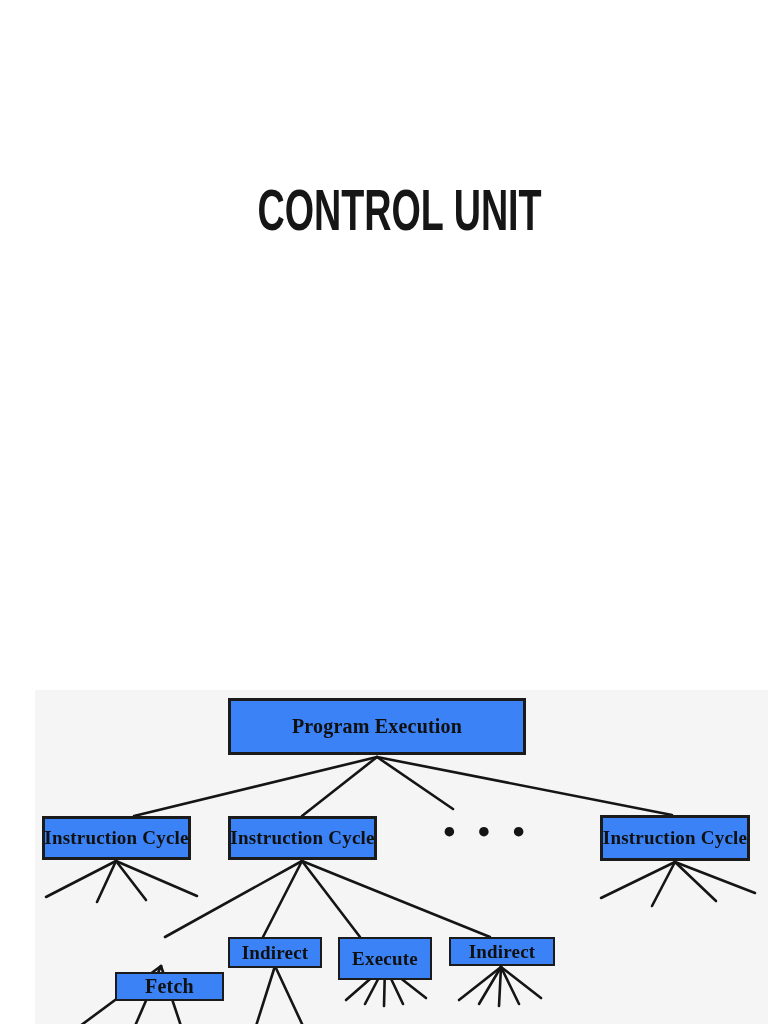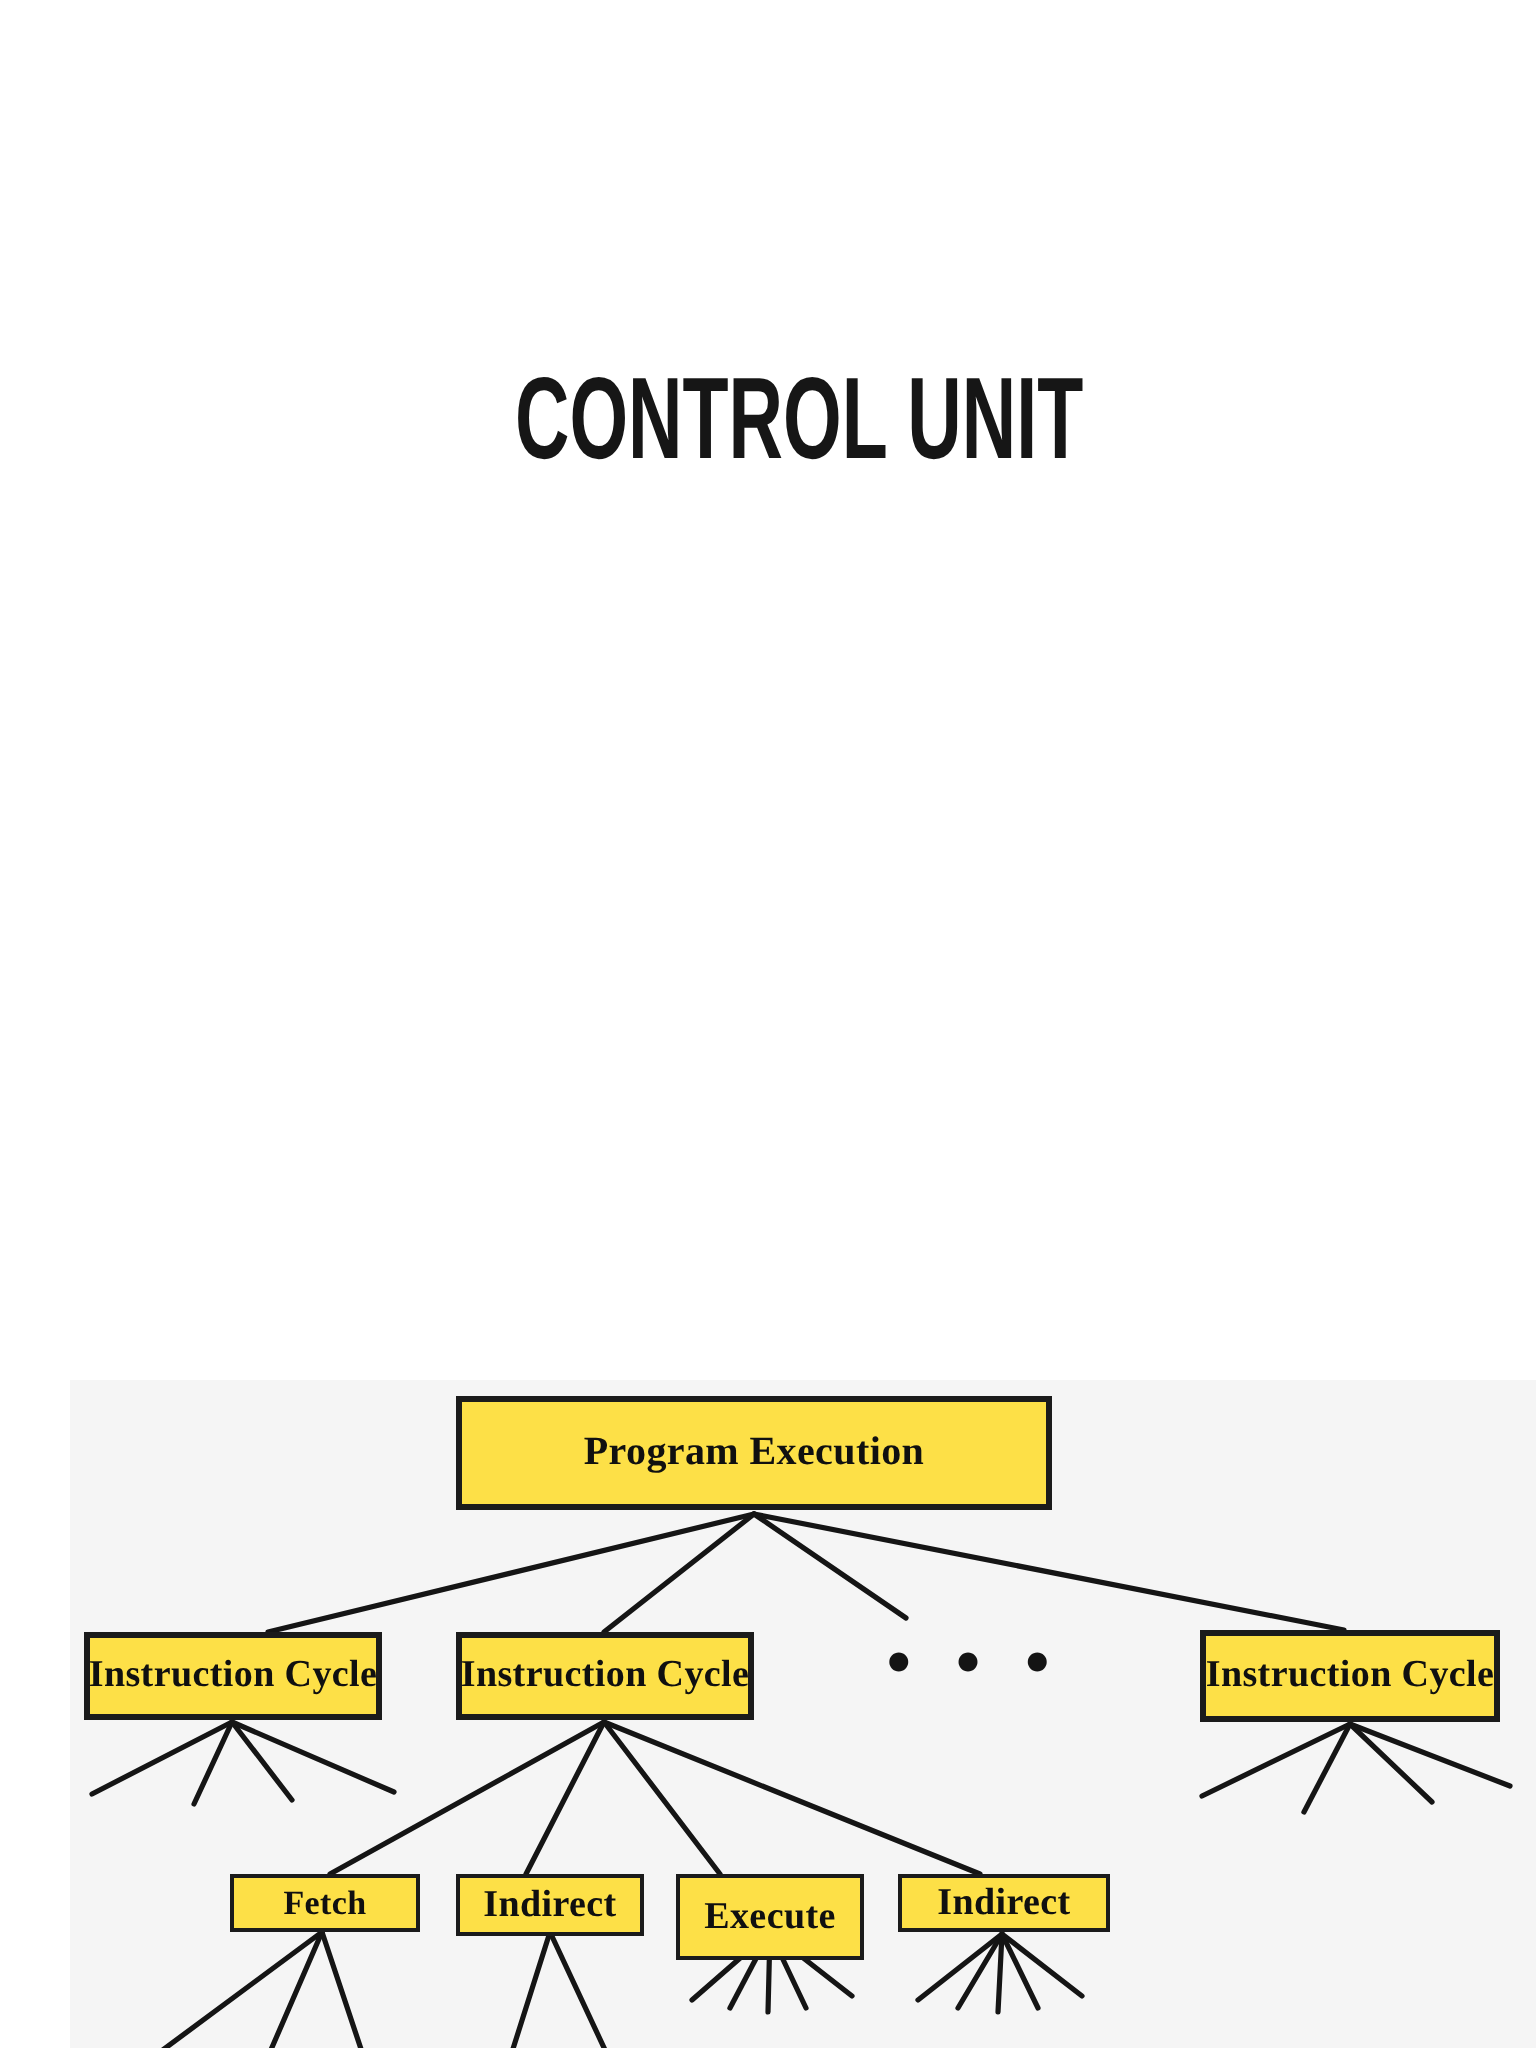--- a/index.html
+++ b/index.html
@@ -13,21 +13,21 @@
     font-family:"Liberation Sans", sans-serif;font-weight:700;
     font-size:58px;color:#161616;white-space:nowrap;
   }
   .title .squeeze{display:inline-block;transform:scaleX(0.65);transform-origin:50% 50%;}
   .figure-bg{
     position:absolute;left:35px;top:690px;width:733px;height:334px;
     background:#f5f5f5;
   }
   .lines{position:absolute;left:0;top:0;width:768px;height:1024px;}
   .node{
-    position:absolute;background:#fde047;border:3px solid #1b1b1b;
+    position:absolute;background:#3b82f6;border:3px solid #1b1b1b;
     box-sizing:border-box;display:flex;align-items:center;justify-content:center;
     font-family:"Liberation Serif", serif;font-weight:700;color:#101010;
     white-space:nowrap;letter-spacing:0.2px;
   }
   .node.small{border-width:2.5px;}
   .dots{
     position:absolute;left:440px;top:818px;width:92px;height:34px;
     line-height:30px;text-align:center;font-family:"DejaVu Sans", sans-serif;
     font-weight:700;font-size:27px;letter-spacing:4px;color:#141414;
   }
@@ -90,21 +90,21 @@
   <div class="node" style="left:228px;top:698px;width:298px;height:57px;font-size:20px;">Program Execution</div>
 
   <div class="node" style="left:42px;top:816px;width:149px;height:44px;font-size:19px;">Instruction Cycle</div>
 
   <div class="node" style="left:228px;top:816px;width:149px;height:44px;font-size:19px;">Instruction Cycle</div>
 
   <div class="dots">• • •</div>
 
   <div class="node" style="left:600px;top:815px;width:150px;height:46px;font-size:19px;">Instruction Cycle</div>
 
-  <div class="node small" style="left:115px;top:937px;width:95px;height:29px;font-size:17px;">Fetch</div>
+  <div class="node small" style="left:115px;top:972px;width:109px;height:29px;font-size:20px;">Fetch</div>
 
   <div class="node small" style="left:228px;top:937px;width:94px;height:31px;font-size:19px;">Indirect</div>
 
   <div class="node small" style="left:338px;top:937px;width:94px;height:43px;font-size:19px;">Execute</div>
 
   <div class="node small" style="left:449px;top:937px;width:106px;height:29px;font-size:19px;">Indirect</div>
 
 </div>
 
 </body></html>

